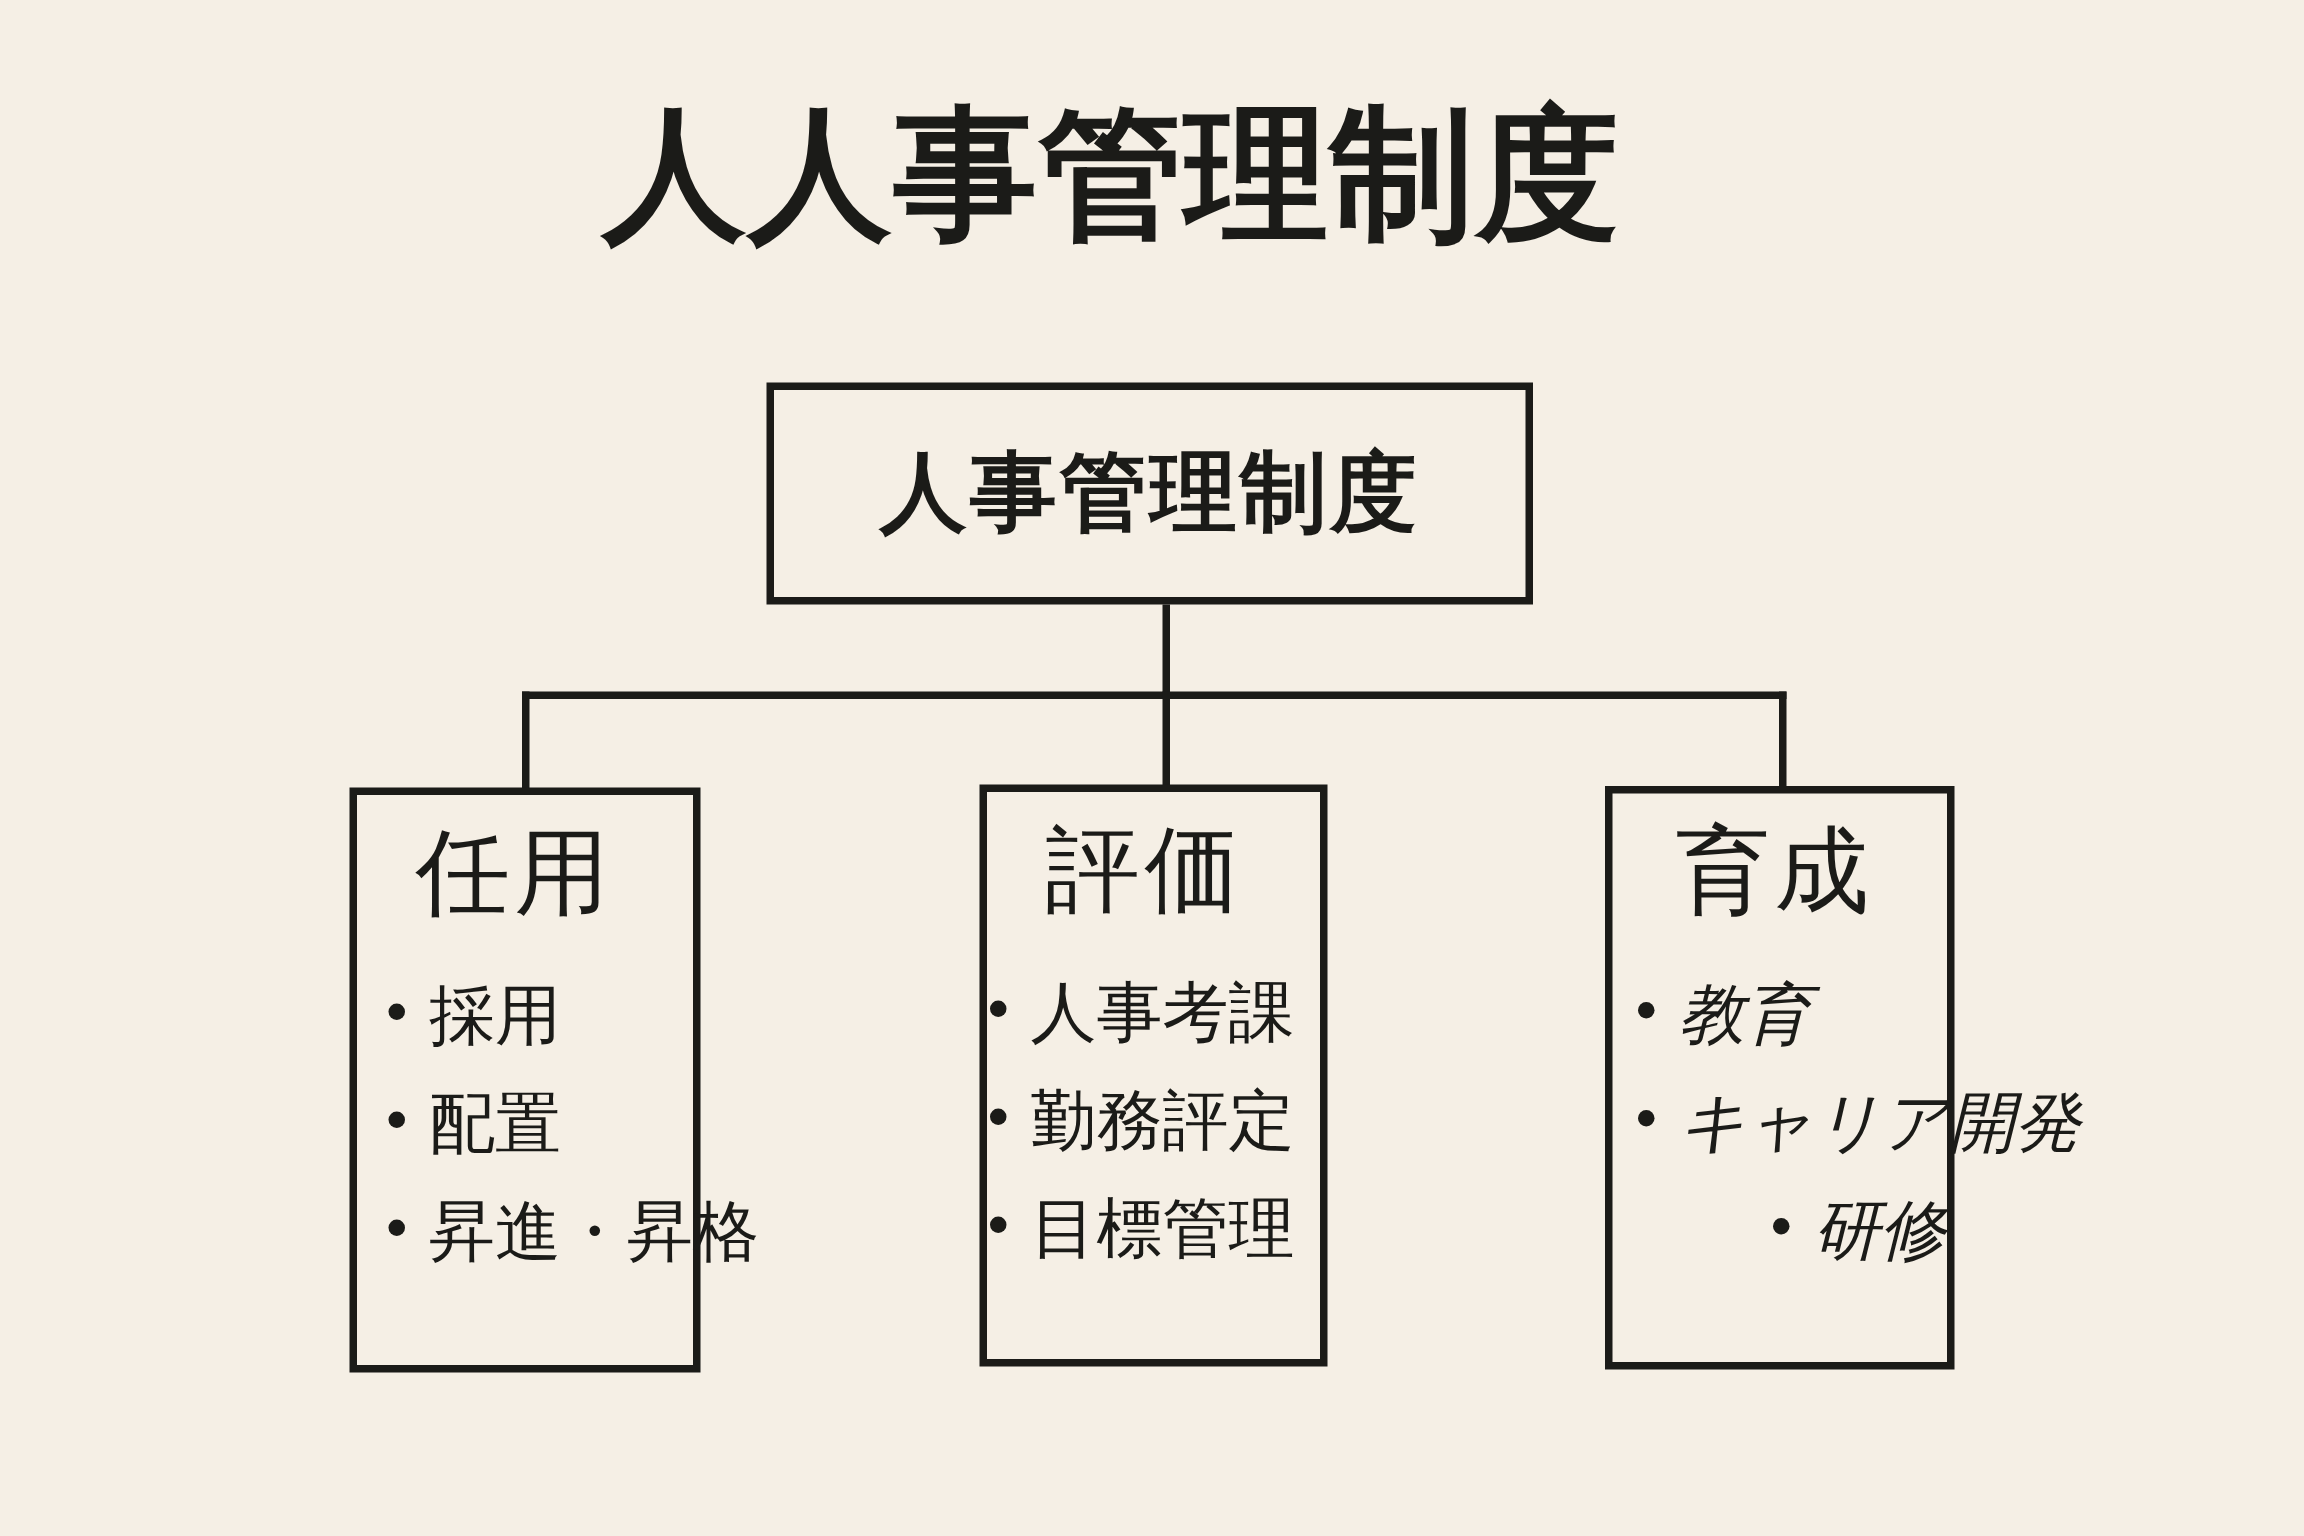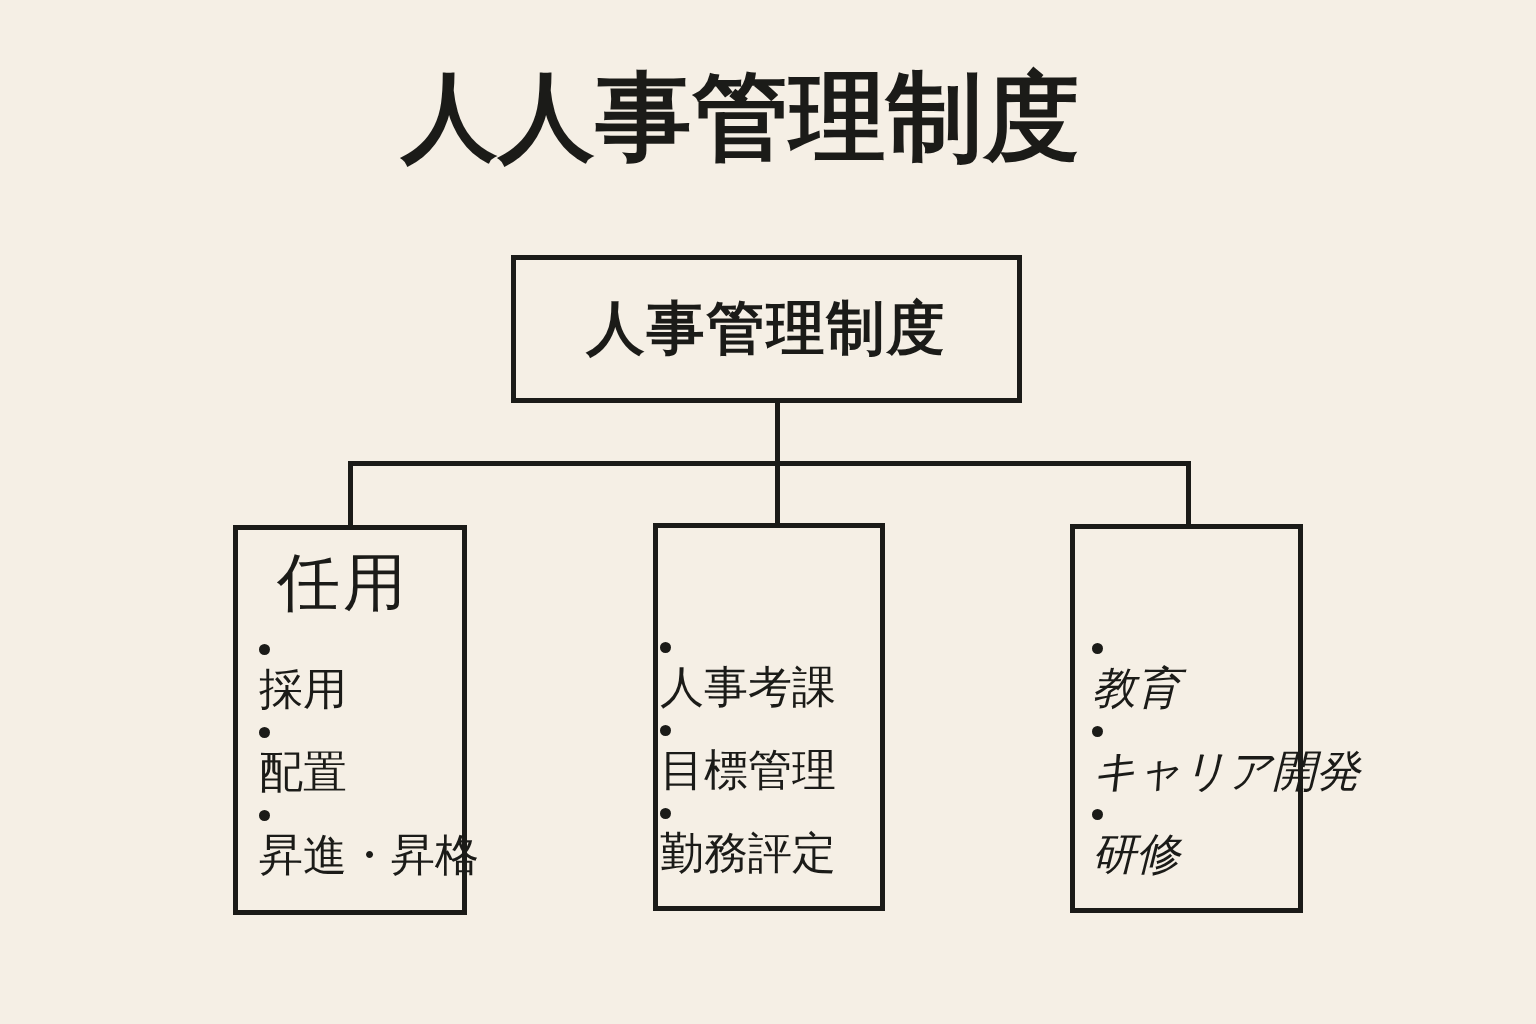--- a/index.html
+++ b/index.html
@@ -105,21 +105,20 @@
   .child-list.l3 { left: 1092px; top: 655px; font-style: italic; }
 
   .child-list li {
     display: flex;
     align-items: baseline;
     font-size: 44px;
     line-height: 1;
     font-weight: 500;
     margin-bottom: 28px;
     white-space: nowrap;
-    flex-direction: column;
   }
   .child-list li:last-child { margin-bottom: 0; justify-content: center; }
 
   .bullet {
     display: inline-block;
     width: 11px;
     height: 11px;
     border-radius: 50%;
     background: #1b1b18;
     margin-right: 16px;
@@ -160,35 +159,37 @@
     <li>
       <span class="bullet"></span>
       <span>配置</span>
     </li>
     <li>
       <span class="bullet"></span>
       <span>昇進・昇格</span>
     </li>
   </ul>
 
+  <div class="child-heading h2">評価</div>
   <ul class="child-list l2">
     <li>
       <span class="bullet"></span>
       <span>人事考課</span>
     </li>
     <li>
       <span class="bullet"></span>
+      <span>勤務評定</span>
+    </li>
+    <li>
+      <span class="bullet"></span>
       <span>目標管理</span>
     </li>
-    <li>
-      <span class="bullet"></span>
-      <span>勤務評定</span>
-    </li>
   </ul>
 
+  <div class="child-heading h3">育成</div>
   <ul class="child-list l3">
     <li>
       <span class="bullet"></span>
       <span>教育</span>
     </li>
     <li>
       <span class="bullet"></span>
       <span>キャリア開発</span>
     </li>
     <li>

